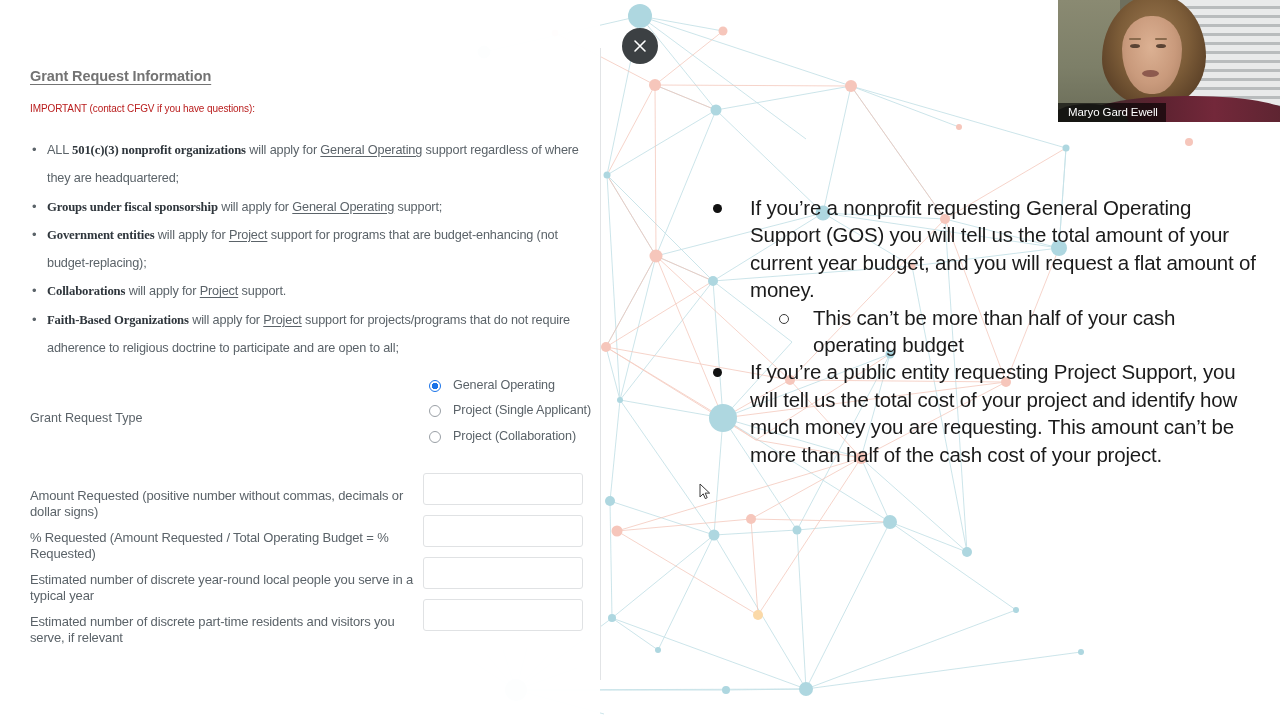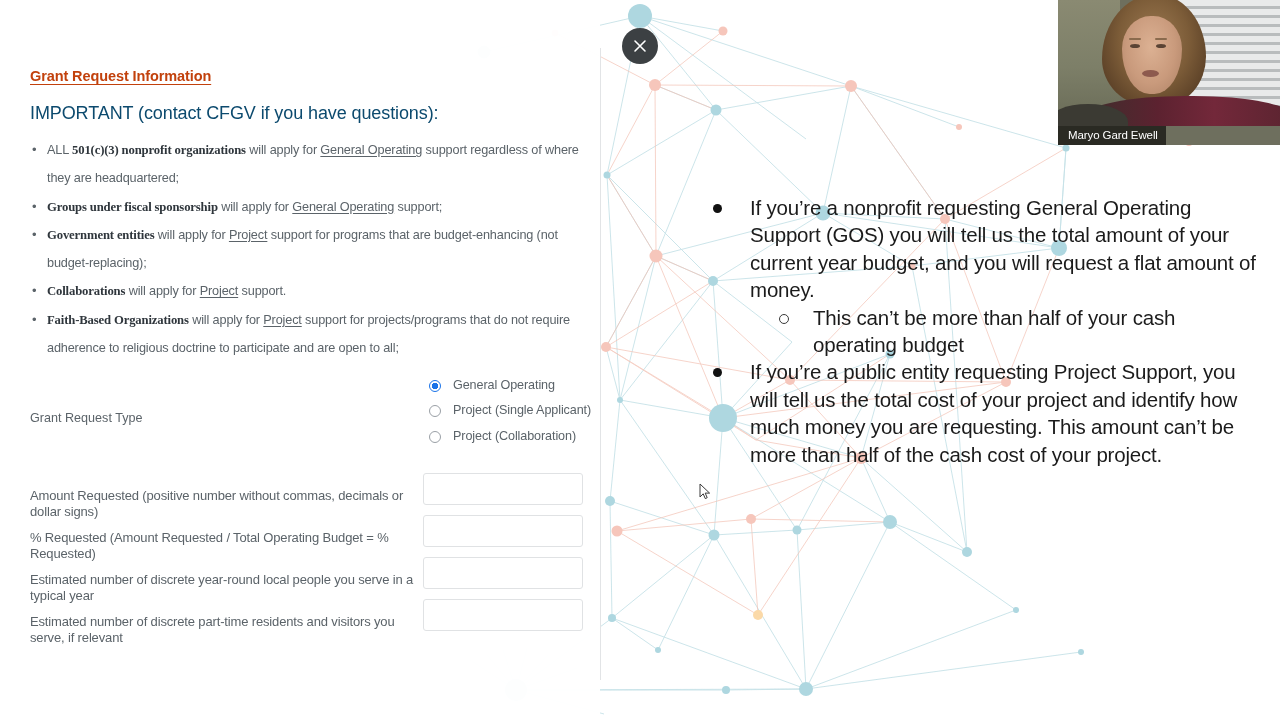--- a/index.html
+++ b/index.html
@@ -23,27 +23,27 @@
     background:#e2e4e6;
   }
 
   
   #form-pane {
     position:absolute; left:0; top:0; width:600px; height:720px;
     background:rgba(255,255,255,0.97);
   }
   .form-heading {
     position:absolute; left:30px; top:68px;
-    font-size:14.5px; font-weight:bold; color:#c2410c;
+    font-size:14.5px; font-weight:bold; color:#737373;
     text-decoration:underline; text-underline-offset:3px;
     letter-spacing:-0.1px;
   }
   .form-important {
     position:absolute; left:30px; top:103px;
-    font-size:18px; color:#0c4a6e; letter-spacing:-0.1px;
+    font-size:10px; color:#b91c1c; letter-spacing:-0.1px;
   }
   #bullet-list {
     position:absolute; left:30px; top:136px; width:556px;
   }
   #bullet-list li {
     list-style:none;
     position:relative;
     padding-left:17px;
     font-size:12.7px;
     color:#5b6369;
@@ -141,21 +141,21 @@
     width:36px; height:36px; border-radius:50%;
     background:#3c4043;
     display:flex; align-items:center; justify-content:center;
     cursor:pointer;
   }
   #close-button svg { display:block; }
 
   
   #webcam {
     position:absolute; left:1058px; top:0;
-    width:222px; height:145px;
+    width:222px; height:122px;
     overflow:hidden; background:#6e6f5e;
   }
   .cam-wall {
     position:absolute; left:0; top:0; width:62px; height:121px;
     background:linear-gradient(180deg,#8a8a72 0%,#7d7f68 55%,#6a6c58 100%);
   }
   .cam-blinds {
     position:absolute; left:108px; top:0; width:114px; height:121px;
     background:
       repeating-linear-gradient(180deg,

